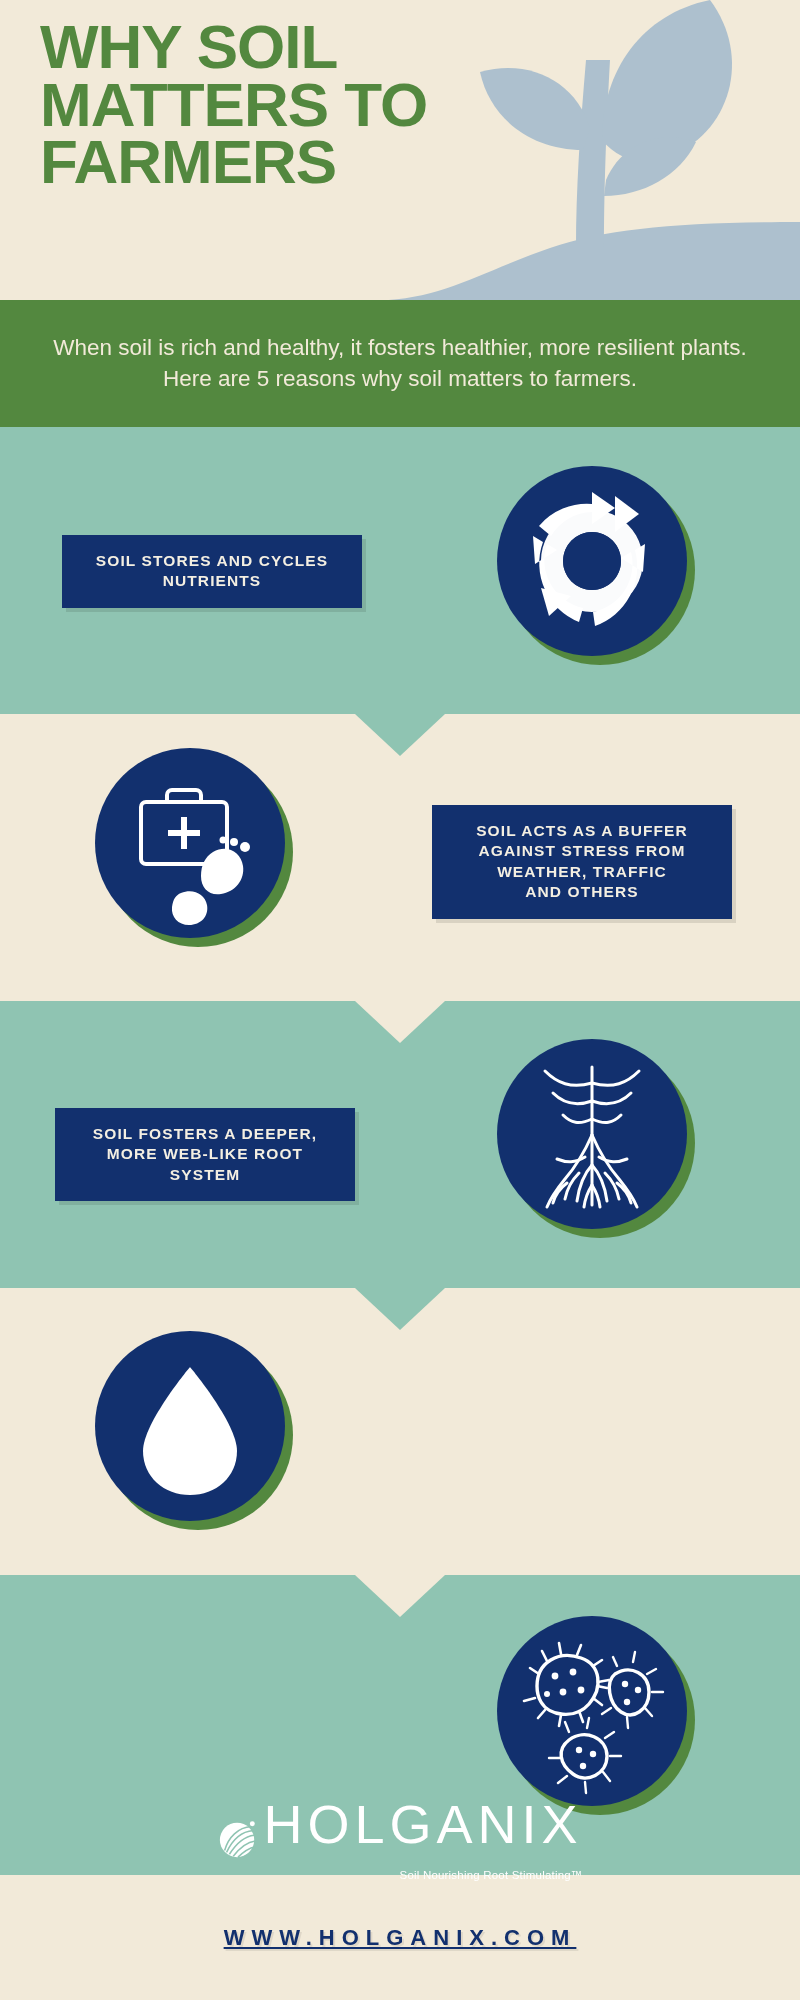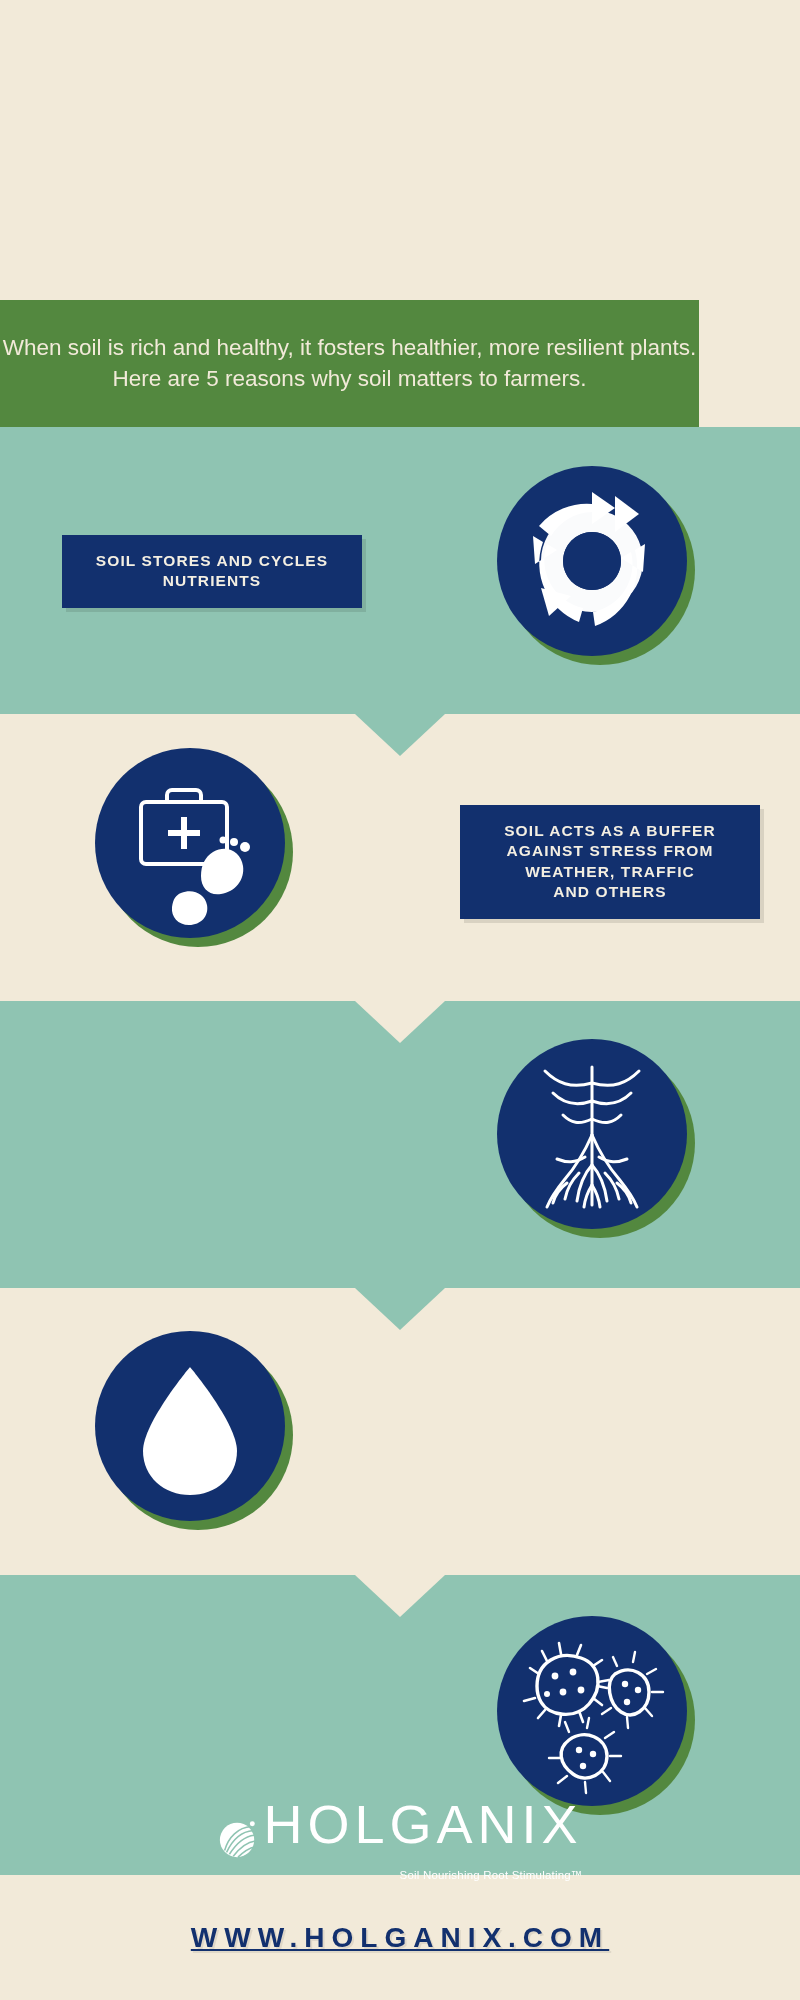--- a/index.html
+++ b/index.html
@@ -27,21 +27,21 @@
     font-weight:bold;
     font-size:62px;
     line-height:0.93;
     letter-spacing:-1px;
     text-transform:uppercase;
     white-space:pre-line;
   }
 
   
   .subtitle-band {
-    position:absolute; left:0; top:300px; width:699px; height:127px;
+    position:absolute; left:0; top:300px; width:800px; height:127px;
     background:#53883f;
     display:flex; align-items:center; justify-content:center;
   }
   .subtitle-text {
     width:710px; text-align:center;
     color:#f2ead9;
     font-size:22.5px; line-height:1.34;
     font-weight:400;
   }
 
@@ -120,30 +120,49 @@
 
   
   .footer {
     position:absolute; left:0; bottom:0; width:800px; height:125px;
     background:#f2ead9;
     display:flex; align-items:center; justify-content:center;
   }
   .footer-url {
     color:#12306e;
     font-weight:bold;
-    font-size:28px;
+    font-size:22px;
     letter-spacing:7px;
     text-shadow:2px 2px 0 rgba(0,0,0,0.08);
   }
 </style>
 </head>
 <body>
 
 <div id="infographic">
 
+  <div class="header">
+    <div class="plant-art">
+      <svg viewBox="0 0 420 300" xmlns="http://www.w3.org/2000/svg" aria-hidden="true">
+
+        <path d="M0,300 C60,300 110,268 170,248 C230,228 300,222 420,222 L420,300 Z" fill="#adc0ce"></path>
+
+        <path d="M196,248 C196,190 200,130 206,60 L230,60 C226,132 224,192 224,248 Z" fill="#adc0ce"></path>
+
+        <path d="M203,150 C150,150 110,118 100,72 C150,58 196,82 210,128 Z" fill="#adc0ce"></path>
+
+        <path d="M222,140 C222,70 262,14 330,0 C372,56 352,134 286,158 C262,166 238,160 222,140 Z" fill="#adc0ce"></path>
+
+        <path d="M224,196 C262,196 300,176 316,142 C278,128 240,146 226,180 Z" fill="#adc0ce"></path>
+      </svg>
+    </div>
+    <h1 class="title">WHY SOIL
+MATTERS TO
+FARMERS</h1>
+  </div>
 
   <div class="subtitle-band">
     <p class="subtitle-text">When soil is rich and healthy, it fosters healthier, more resilient plants. Here are 5 reasons why soil matters to farmers.</p>
   </div>
 
   <div class="row row-teal" style="top:427px; height:287px;">
     <div class="notch notch-teal"></div>
   </div>
   <div class="icon-shadow" style="left:505px; top:475px; width:190px; height:190px;"></div>
   <div class="icon-disc" style="left:497px; top:466px; width:190px; height:190px;">
@@ -184,21 +203,21 @@
         <path d="M118,104 C132,96 146,104 148,118 C150,132 140,144 126,146 C114,148 106,140 106,128 C106,117 110,109 118,104 Z"></path>
 
         <circle cx="150" cy="99" r="5"></circle>
         <circle cx="139" cy="94" r="4"></circle>
         <circle cx="128" cy="92" r="3.5"></circle>
 
         <path d="M86,145 C98,140 110,146 112,157 C114,168 106,177 94,177 C83,177 76,169 77,159 C78,151 81,147 86,145 Z"></path>
       </g>
     </svg>
   </div>
-  <div class="label-plate" style="left:460px; top:805px; width:300px; min-height:76px;">SOIL ACTS AS A BUFFER
+  <div class="label-plate" style="left:432px; top:805px; width:300px; min-height:76px;">SOIL ACTS AS A BUFFER
 AGAINST STRESS FROM
 WEATHER, TRAFFIC
 AND OTHERS</div>
 
   <div class="row row-teal" style="top:1001px; height:287px;">
     <div class="notch notch-teal"></div>
   </div>
   <div class="icon-shadow" style="left:505px; top:1048px; width:190px; height:190px;"></div>
   <div class="icon-disc" style="left:497px; top:1039px; width:190px; height:190px;">
     <svg viewBox="0 0 190 190" xmlns="http://www.w3.org/2000/svg" aria-hidden="true">
@@ -220,20 +239,23 @@
         <path d="M108,134 C116,142 120,150 122,160"></path>
         <path d="M95,126 C86,136 82,148 80,162"></path>
         <path d="M95,126 C104,136 108,148 110,162"></path>
         <path d="M95,146 C90,154 88,160 87,168"></path>
         <path d="M95,146 C100,154 102,160 103,168"></path>
         <path d="M70,144 C62,150 58,156 56,164"></path>
         <path d="M120,144 C128,150 132,156 134,164"></path>
       </g>
     </svg>
   </div>
+  <div class="label-plate" style="left:55px; top:1108px; width:300px; min-height:66px;">SOIL FOSTERS A DEEPER,
+MORE WEB-LIKE ROOT
+SYSTEM</div>
 
   <div class="row row-cream" style="top:1288px; height:287px;">
     <div class="notch notch-cream"></div>
   </div>
   <div class="icon-shadow" style="left:103px; top:1340px; width:190px; height:190px;"></div>
   <div class="icon-disc" style="left:95px; top:1331px; width:190px; height:190px;">
     <svg viewBox="0 0 190 190" xmlns="http://www.w3.org/2000/svg" aria-hidden="true">
       <path d="M95,36 C95,36 48,92 48,120 C48,146 69,164 95,164 C121,164 142,146 142,120 C142,92 95,36 95,36 Z" fill="#ffffff"></path>
     </svg>
   </div>

